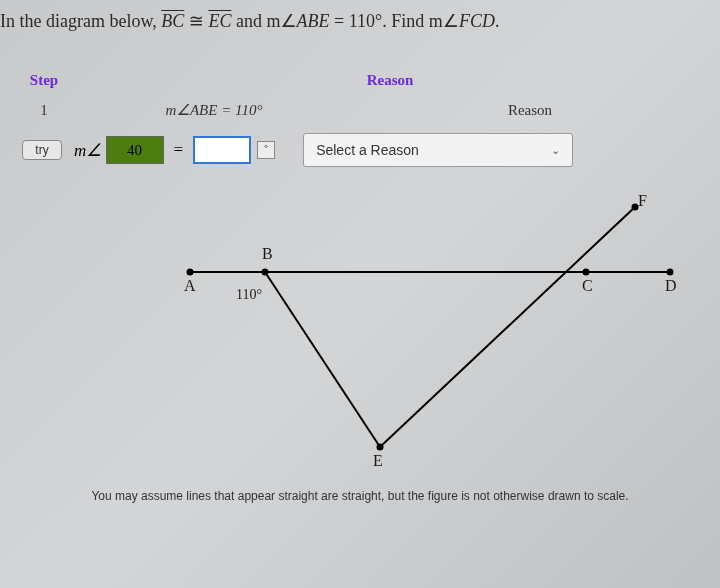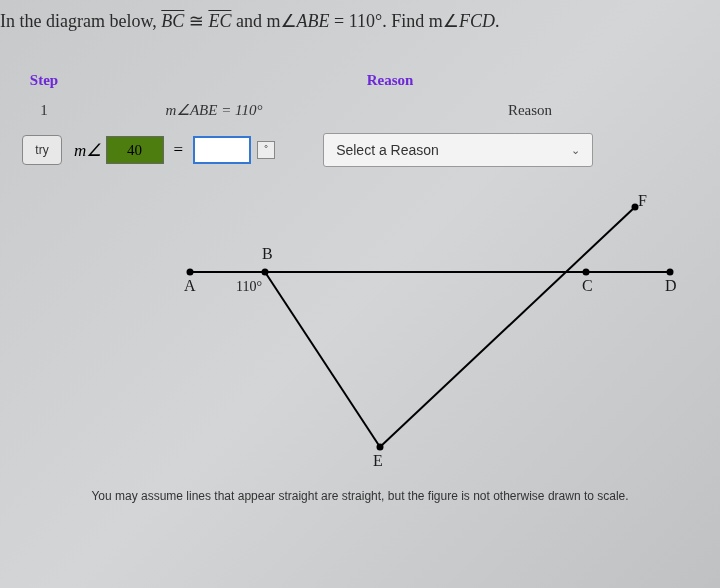--- a/index.html
+++ b/index.html
@@ -43,21 +43,21 @@
     .row1 .col-step { font-weight: normal; }
     .row1 .col-angle { font-weight: normal; }
     .row1 .col-reason { font-weight: normal; }
     .row2 {
       display: flex;
       margin-top: 14px;
       align-items: center;
     }
     .try-btn {
       width: 40px;
-      height: 30px;
+      height: 20px;
       border: 1px solid #888;
       background: #e8e8e8;
       border-radius: 4px;
       font-size: 12px;
       color: #333;
       display: flex;
       align-items: center;
       justify-content: center;
       margin-left: 8px;
       cursor: pointer;
@@ -89,21 +89,21 @@
       border: 1px solid #888;
       font-size: 9px;
       display: flex;
       align-items: flex-start;
       justify-content: center;
       margin-left: 2px;
       padding-top: 1px;
       background: #ededed;
     }
     .reason-select {
-      margin-left: 48px;
+      margin-left: 28px;
       width: 270px;
       height: 34px;
       border: 1px solid #999;
       background: #f3f3f3;
       border-radius: 3px;
       display: flex;
       align-items: center;
       justify-content: space-between;
       padding: 0 12px;
       font-size: 14px;
@@ -192,16 +192,16 @@
     <circle cx="670" cy="95" r="3.5" fill="#000"></circle>
     <circle cx="380" cy="270" r="3.5" fill="#000"></circle>
     <circle cx="635" cy="30" r="3.5" fill="#000"></circle>
   </svg>
   <div class="pt-label" style="left:184px; top:100px;">A</div>
   <div class="pt-label" style="left:262px; top:68px;">B</div>
   <div class="pt-label" style="left:582px; top:100px;">C</div>
   <div class="pt-label" style="left:665px; top:100px;">D</div>
   <div class="pt-label" style="left:373px; top:275px;">E</div>
   <div class="pt-label" style="left:638px; top:15px;">F</div>
-  <div class="angle-label" style="left:236px; top:102px;">110°</div>
+  <div class="angle-label" style="left:236px; top:110px;">110°</div>
 </div>
 
 <div class="footer-note">You may assume lines that appear straight are straight, but the figure is not otherwise drawn to scale.</div>
 
 </body></html>

